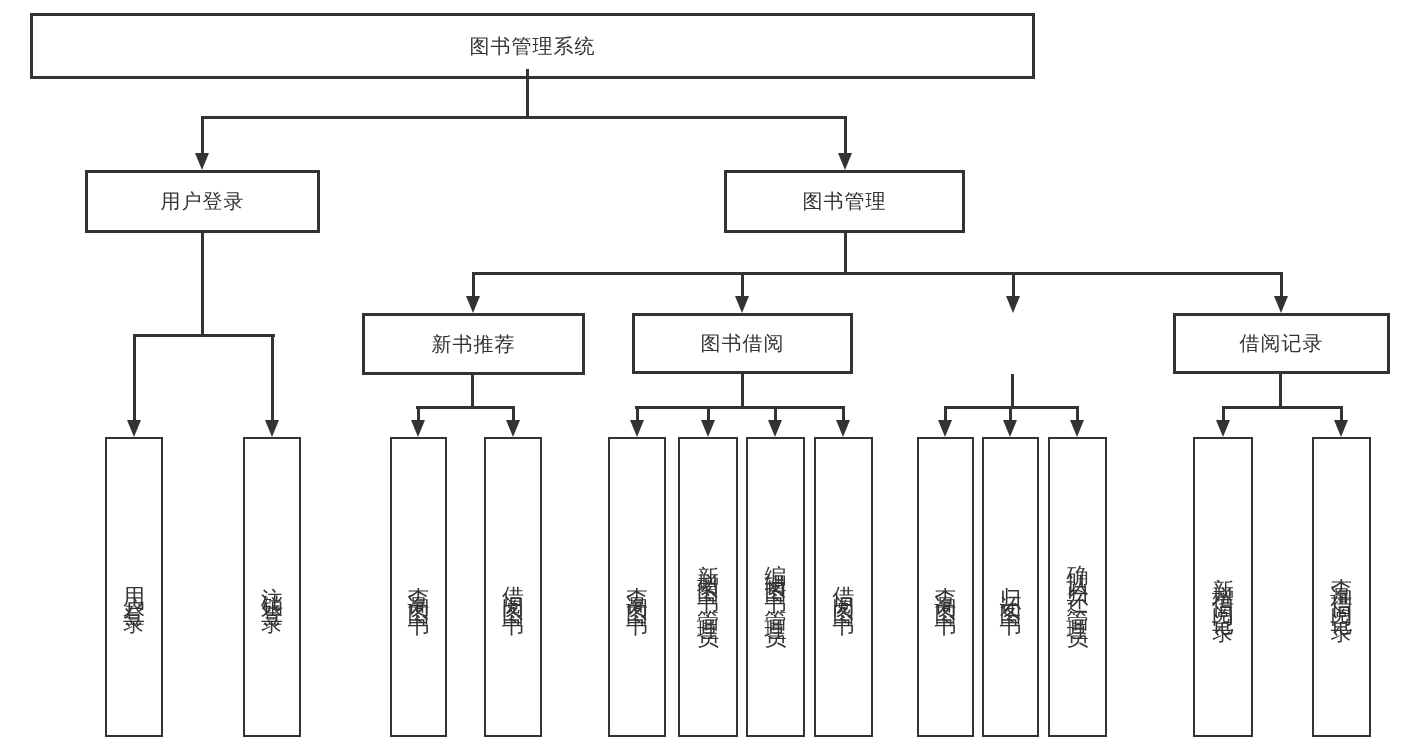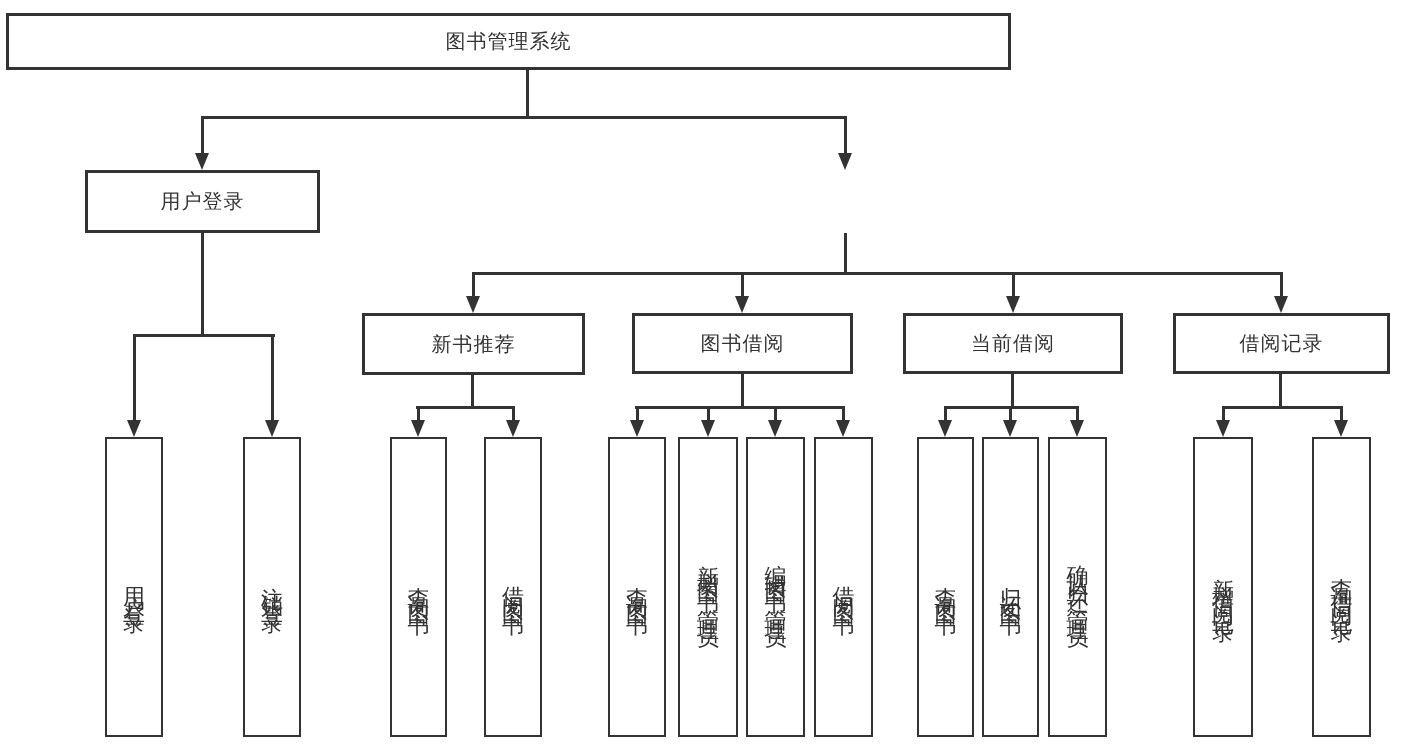--- a/index.html
+++ b/index.html
@@ -27,30 +27,31 @@
     position:absolute;left:1178px;top:714px;z-index:6;
     font-size:19px;color:#c2c2c2;letter-spacing:0.5px;white-space:nowrap;
     text-shadow:0 0 2px #ffffff;
   }
 </style>
 </head>
 <body>
 
 <div class="canvas">
 
-  <div class="box hbox" style="left:6px;top:13px;width:1005px;height:57px">图书管理系统</div>
+  <div class="box hbox" style="left:30px;top:13px;width:1005px;height:66px">图书管理系统</div>
 
   <div class="vline" style="left:526px;top:69px;height:49px"></div>
   <div class="hline" style="left:201px;top:116px;width:646px"></div>
   <div class="vline" style="left:201px;top:116px;height:39px"></div>
   <div class="arrow" style="left:195px;top:153px"></div>
   <div class="vline" style="left:844px;top:116px;height:39px"></div>
   <div class="arrow" style="left:838px;top:153px"></div>
 
   <div class="box hbox" style="left:85px;top:170px;width:235px;height:63px">用户登录</div>
+  <div class="box hbox" style="left:724px;top:170px;width:241px;height:63px">图书管理</div>
 
   <div class="vline" style="left:201px;top:233px;height:104px"></div>
   <div class="hline" style="left:133px;top:334px;width:142px"></div>
   <div class="vline" style="left:133px;top:334px;height:88px"></div>
   <div class="arrow" style="left:127px;top:420px"></div>
   <div class="vline" style="left:271px;top:334px;height:88px"></div>
   <div class="arrow" style="left:265px;top:420px"></div>
 
   <div class="vline" style="left:844px;top:233px;height:42px"></div>
   <div class="hline" style="left:472px;top:272px;width:811px"></div>
@@ -58,21 +59,20 @@
   <div class="arrow" style="left:466px;top:296px"></div>
   <div class="vline" style="left:741px;top:272px;height:27px"></div>
   <div class="arrow" style="left:735px;top:296px"></div>
   <div class="vline" style="left:1012px;top:272px;height:27px"></div>
   <div class="arrow" style="left:1006px;top:296px"></div>
   <div class="vline" style="left:1280px;top:272px;height:27px"></div>
   <div class="arrow" style="left:1274px;top:296px"></div>
 
   <div class="box hbox" style="left:632px;top:313px;width:221px;height:61px">图书借阅</div>
   <div class="box hbox" style="left:362px;top:313px;width:223px;height:62px">新书推荐</div>
-  <div class="box hbox" style="left:903px;top:313px;width:220px;height:61px">当前借阅</div>
   <div class="box hbox" style="left:1173px;top:313px;width:217px;height:61px">借阅记录</div>
 
   <div class="vline" style="left:471px;top:375px;height:34px"></div>
   <div class="hline" style="left:416px;top:406px;width:99px"></div>
   <div class="vline" style="left:417px;top:406px;height:17px"></div>
   <div class="arrow" style="left:411px;top:420px"></div>
   <div class="vline" style="left:512px;top:406px;height:17px"></div>
   <div class="arrow" style="left:506px;top:420px"></div>
 
   <div class="vline" style="left:741px;top:374px;height:35px"></div>

